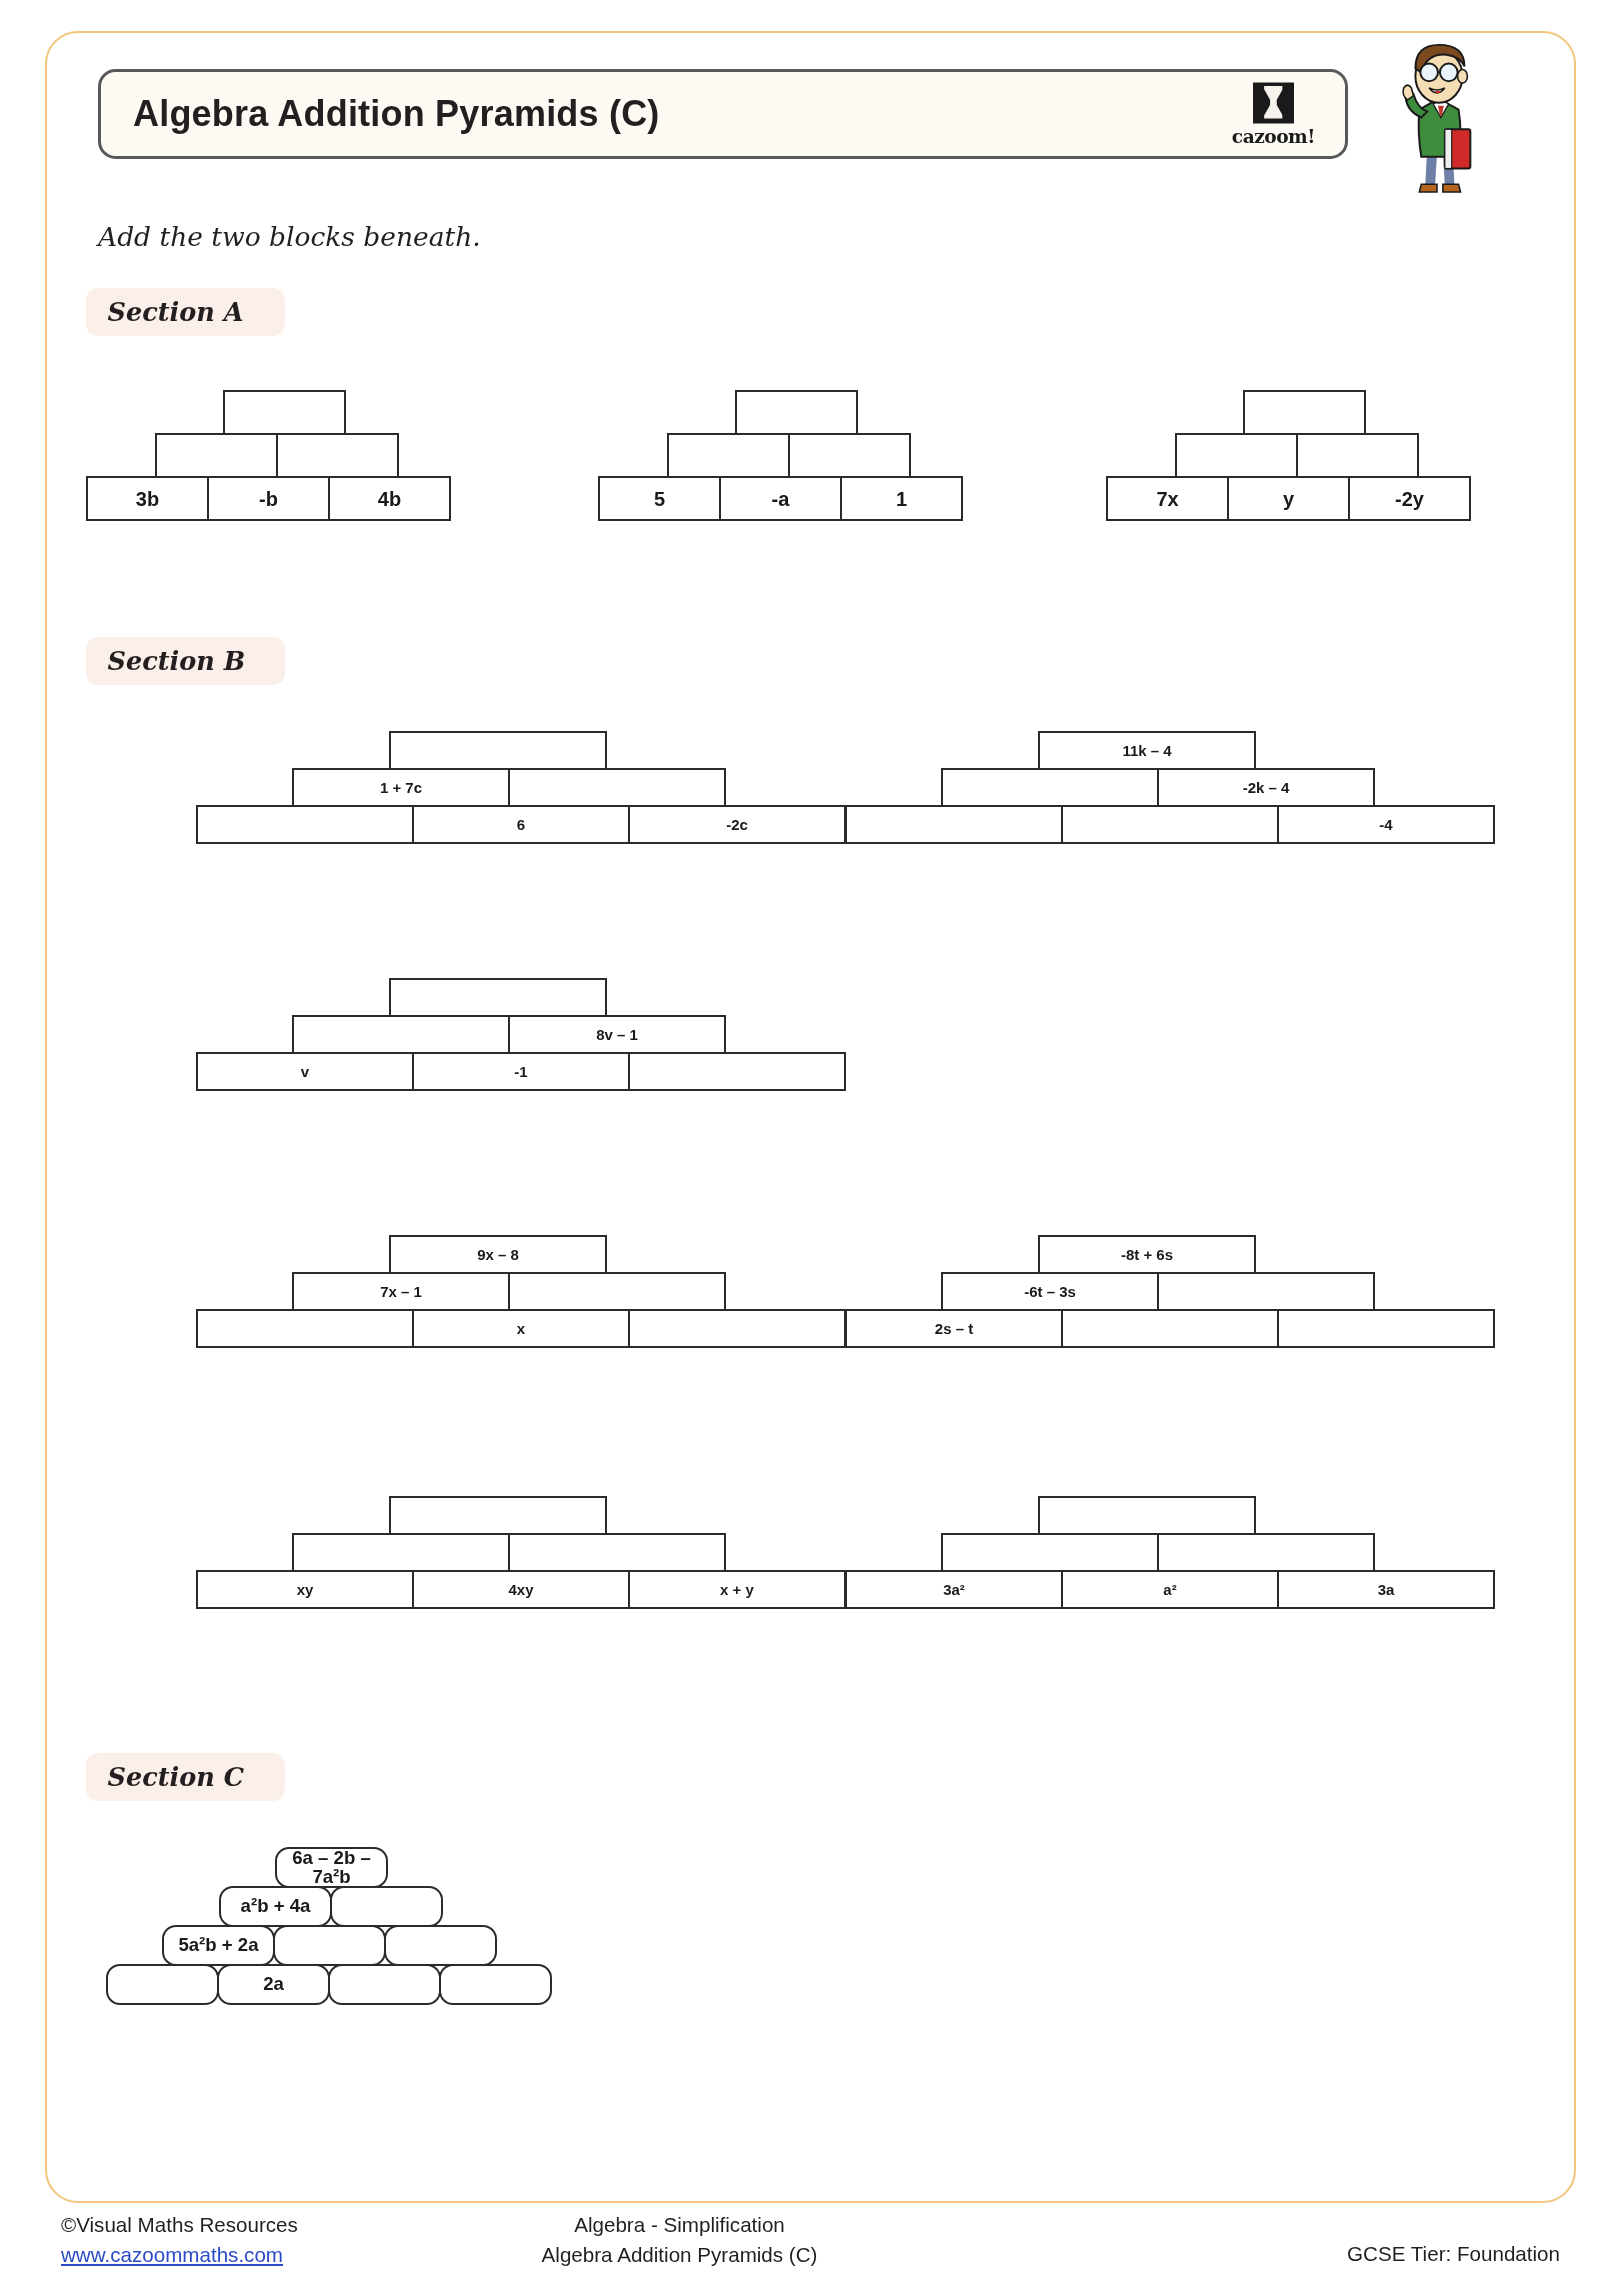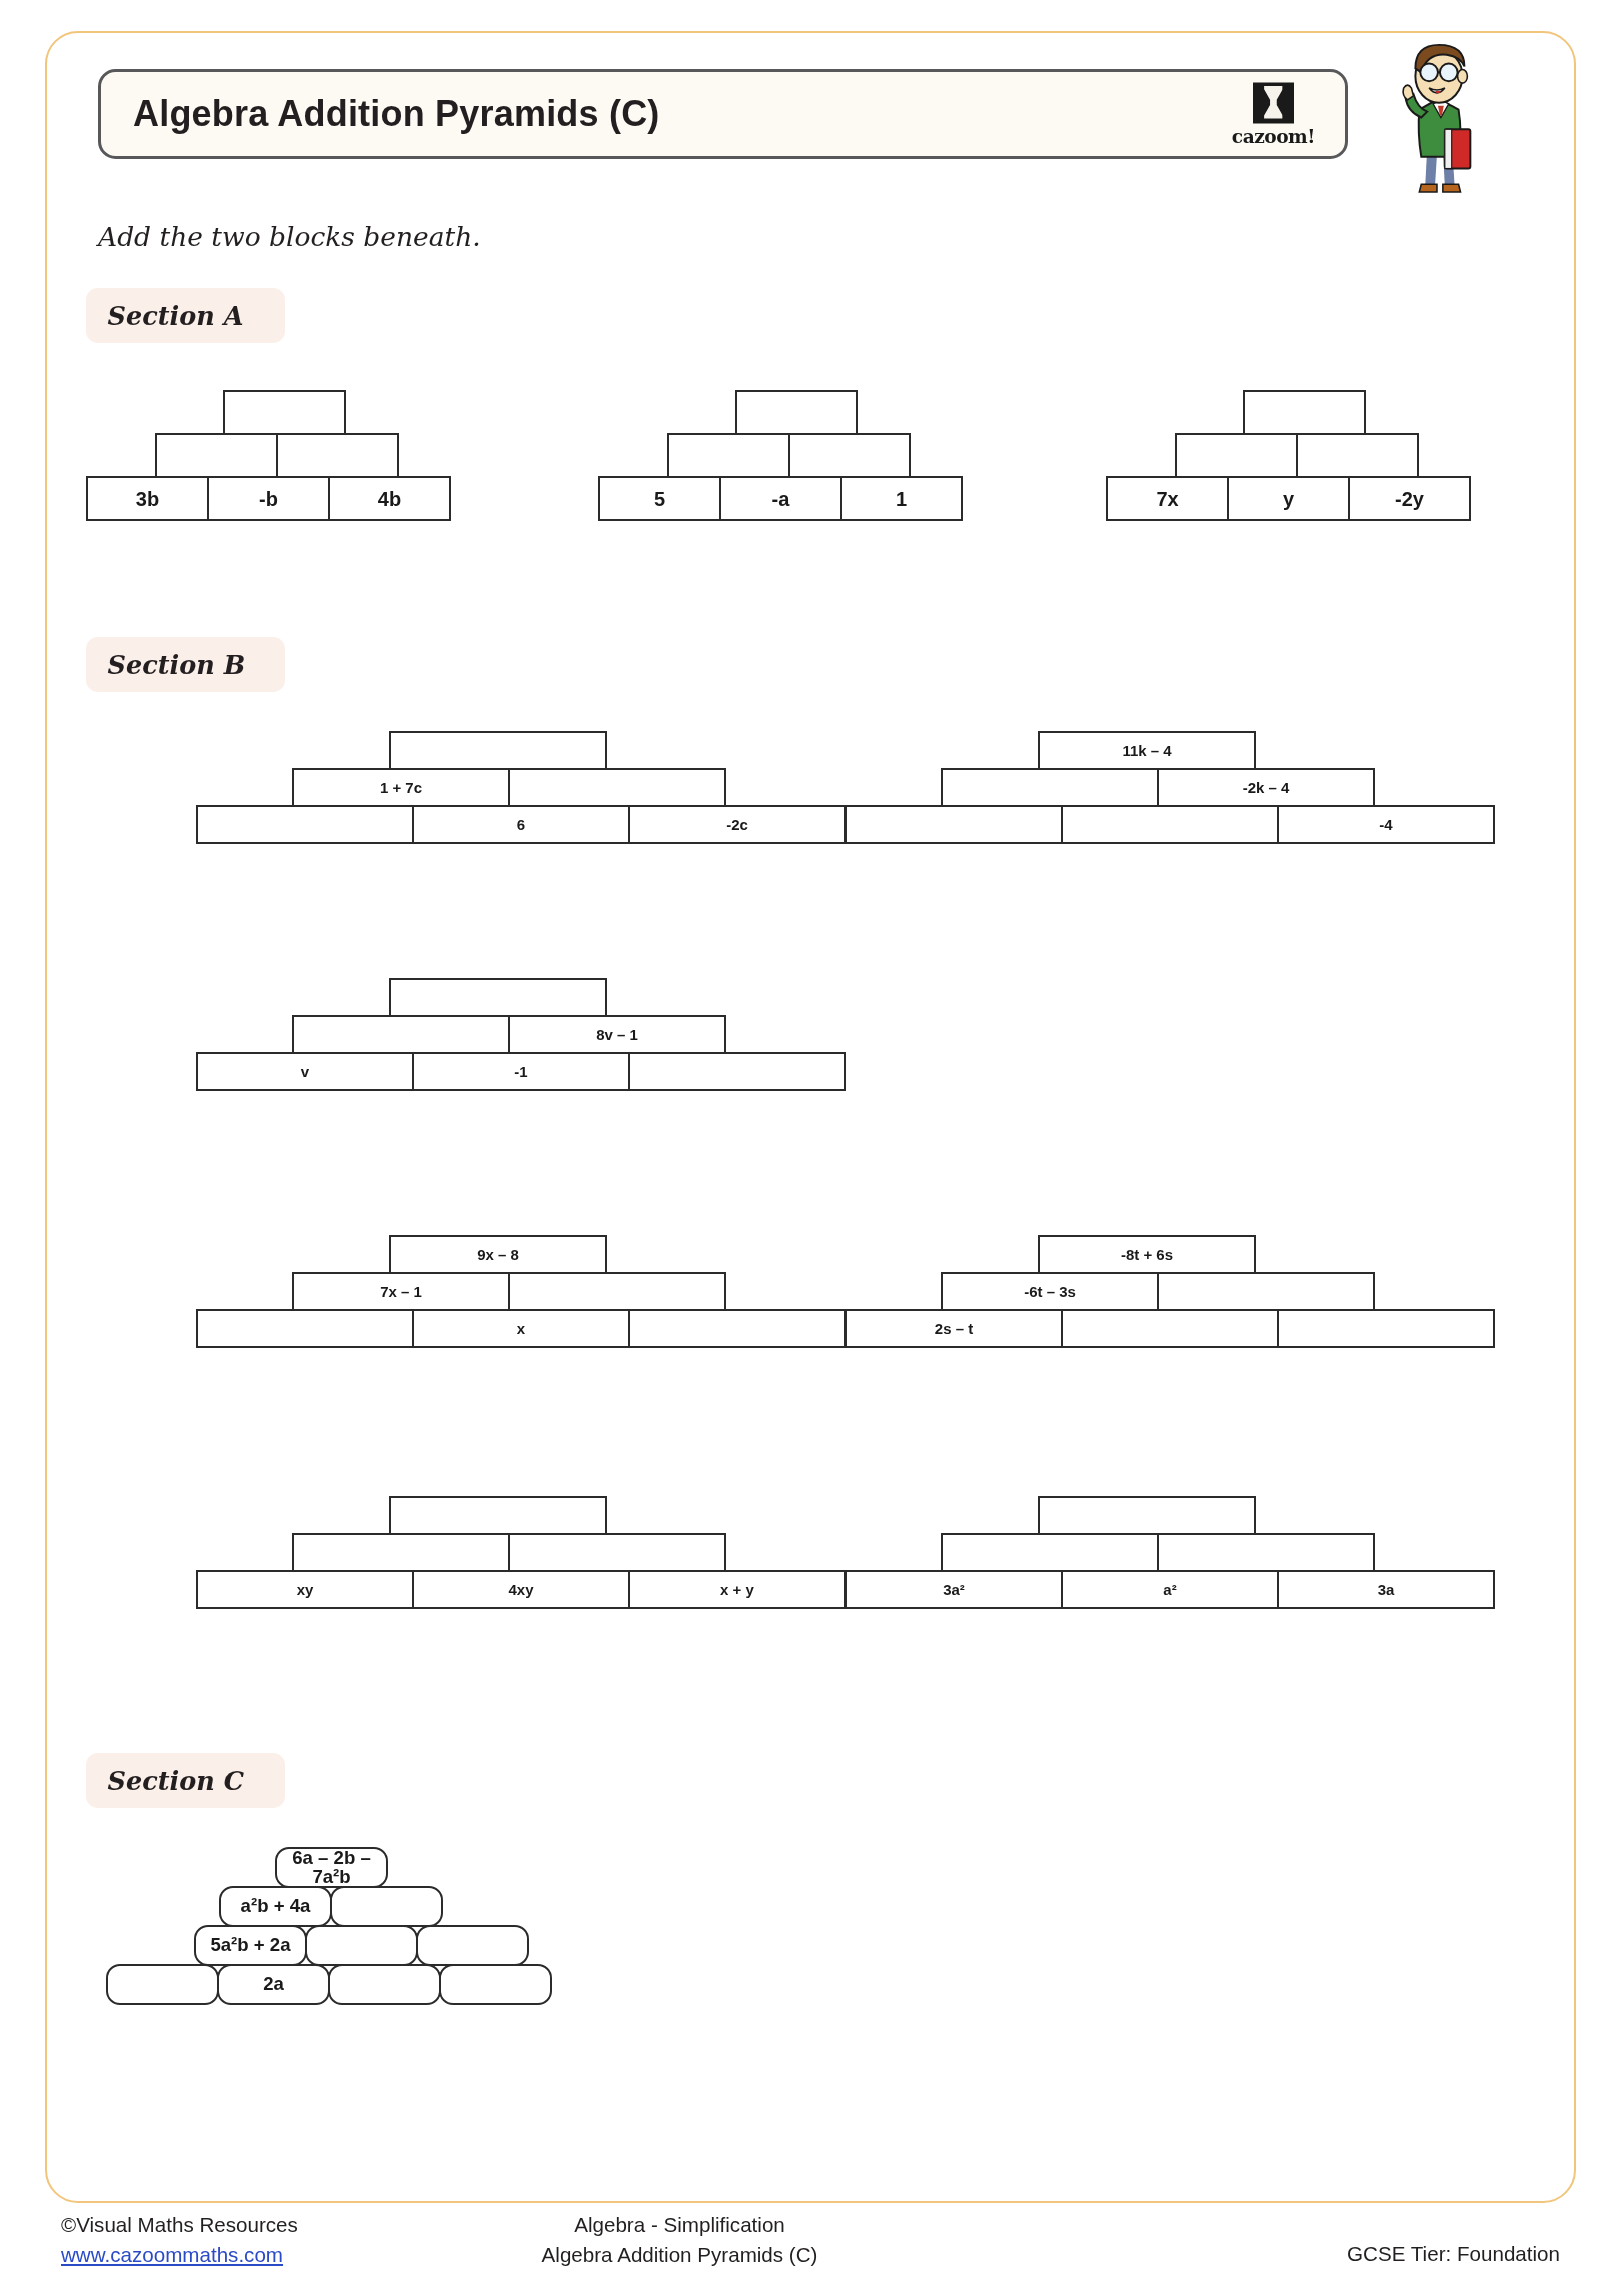--- a/index.html
+++ b/index.html
@@ -98,21 +98,21 @@
     font-family: "DejaVu Serif", serif;
     font-style: italic;
     font-size: 26.5px;
     color: #231F20;
   }
 
   
   .section-head {
     position: absolute;
     left: 86px;
-    width: 199px; height: 55px;
+    width: 199px; height: 48px;
     background: #FBF0E9;
     border-radius: 11.8px;
     display: flex;
     align-items: center;
     padding-left: 21.6px;
   }
   .section-head span {
     font-family: "DejaVu Serif", serif;
     font-style: italic;
     font-weight: bold;
@@ -147,21 +147,21 @@
   .pyr-a .lvl2 { margin-left: 69px; }
   .pyr-a .lvl3 { margin-left: 137px; }
 
   
   .pyr-b .cell { width: 218px; height: 39px; font-size: 15px; }
   .pyr-b .lvl2 { margin-left: 96px; }
   .pyr-b .lvl3 { margin-left: 193px; }
 
   
   .pyr-c .cell { width: 113px; height: 41px; font-size: 18.6px; border-radius: 14px; }
-  .pyr-c .lvl2 { margin-left: 88px; }
+  .pyr-c .lvl2 { margin-left: 56px; }
   .pyr-c .lvl3 { margin-left: 113px; }
   .pyr-c .lvl4 { margin-left: 169px; }
 
   
   #footer {
     position: absolute;
     left: 0; top: 2213px;
     width: 1621px; height: 78px;
     font-size: 20.6px;
     color: #231F20;

